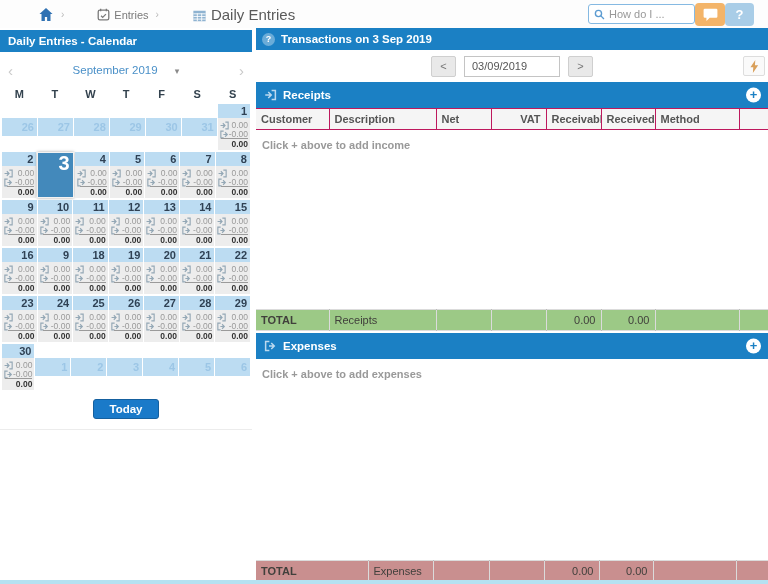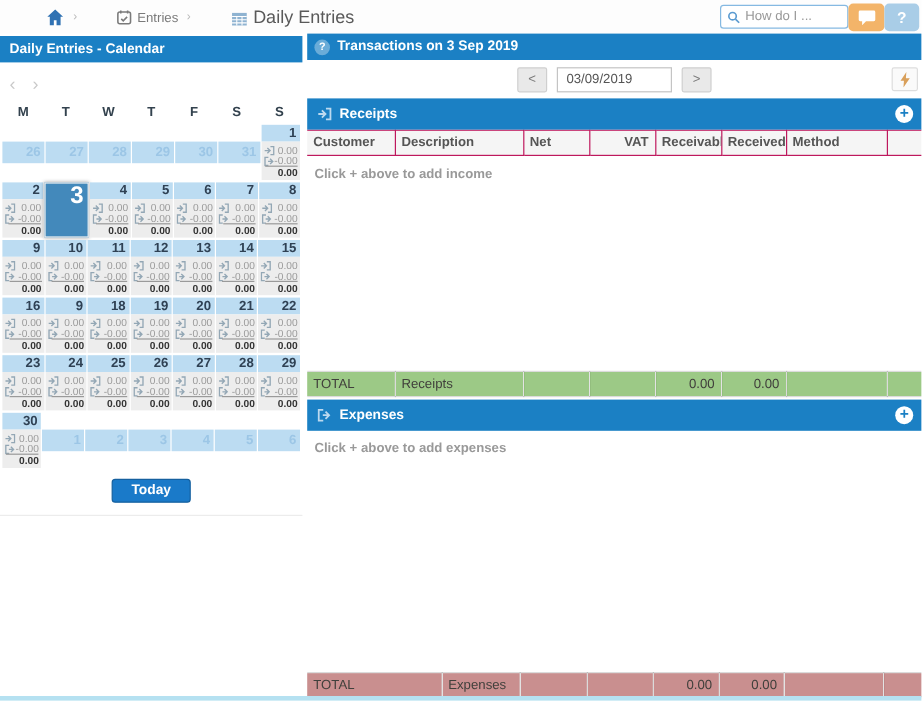--- a/index.html
+++ b/index.html
@@ -6,21 +6,21 @@
   html,body { width:768px; height:584px; overflow:hidden; background:#fff;
               font-family:"Liberation Sans", sans-serif; }
   .app { position:relative; width:768px; height:584px; background:#fff; }
 
   
   .topbar { position:absolute; top:0; left:0; right:0; height:28px; background:#fdfdfd;
             display:flex; align-items:center; padding-left:38px; }
   .crumb-sep { color:#b9b9b9; font-size:10px; margin:0 7px; }
   .crumb { display:flex; align-items:flex-end; gap:4px; color:#7a7a7a; font-size:11px;margin-left:26px; }
   .crumb.current { color:#5a5a5a; font-size:15px; }
-  .topbar-right { margin-left:auto; display:flex; align-items:center; gap:0; padding-right:2px; }
+  .topbar-right { margin-left:auto; display:flex; align-items:center; gap:0; padding-right:14px; }
   .searchbox { display:flex; align-items:center; border:1px solid #85b9e2; border-radius:3px;
                background:#fff; height:20px; padding:0 5px; width:107px; }
   .searchbox input { border:none; outline:none; width:80px; font-size:11px; color:#555;
                      font-family:"Liberation Sans", sans-serif; }
   .searchbox input::placeholder { color:#999; }
   .chat-btn { width:30px; height:23px; background:#f3b469; border:none; border-radius:4px;
               display:flex; align-items:center; justify-content:center; cursor:pointer; }
   .help-btn { width:29px; height:23px; background:#a9cde7; border:none; border-radius:4px;
               color:#fff; font-weight:bold; font-size:13px; cursor:pointer; }
 
@@ -84,21 +84,21 @@
   .tx-table th { height:21px; background:#f5f5f5; border:1px solid #be185d; font-size:11px;
                  color:#555; text-align:left; padding:0 5px; font-weight:bold; overflow:hidden;
                  white-space:nowrap; }
   .tx-table th.a-r, .tx-table td.a-r { text-align:right; }
   .tx-table th.a-c, .tx-table td.a-c { text-align:center; }
   .tx-table th:first-child { border-left:none; } .tx-table th:last-child { border-right:none; }
   .empty-msg { font-size:11px; color:#999; padding:9px 6px;font-weight:bold; }
   .spacer { flex:1; }
   .total-table td { height:21px; font-size:11px; color:#41403c; padding:0 5px;
                     border:1px solid rgba(0,0,0,.14); overflow:hidden; white-space:nowrap; }
-  .total-table td:first-child { border-left:none; } .total-table td:last-child { border-right:none; }
+  .total-table td:first-child { border-left:none;font-weight:bold; } .total-table td:last-child { border-right:none; }
   .total-table.green td { background:#9cc986; }
   .total-table.pink td { background:#c98f8f; }
 
   .footer-bar { position:absolute; left:0; right:0; bottom:0; height:4px; background:#b5e1f1; }
 </style>
 </head>
 <body>
 
 <div class="app">
 
@@ -146,20 +146,24 @@
         </span>
       </button>
       <button class="help-btn">?</button>
     </div>
   </header>
 
   <aside class="left-panel">
     <div class="panel-header">Daily Entries - Calendar</div>
     <div class="cal-nav">
       <span class="cal-arrow">‹</span>
+      <span class="cal-month">
+        <span>September 2019</span>
+        <span class="caret">▾</span>
+      </span>
       <span class="cal-arrow" style="text-align:right;">›</span>
     </div>
     <div class="cal-dow">
         <span>M</span>
         <span>T</span>
         <span>W</span>
         <span>T</span>
         <span>F</span>
         <span>S</span>
         <span>S</span>

